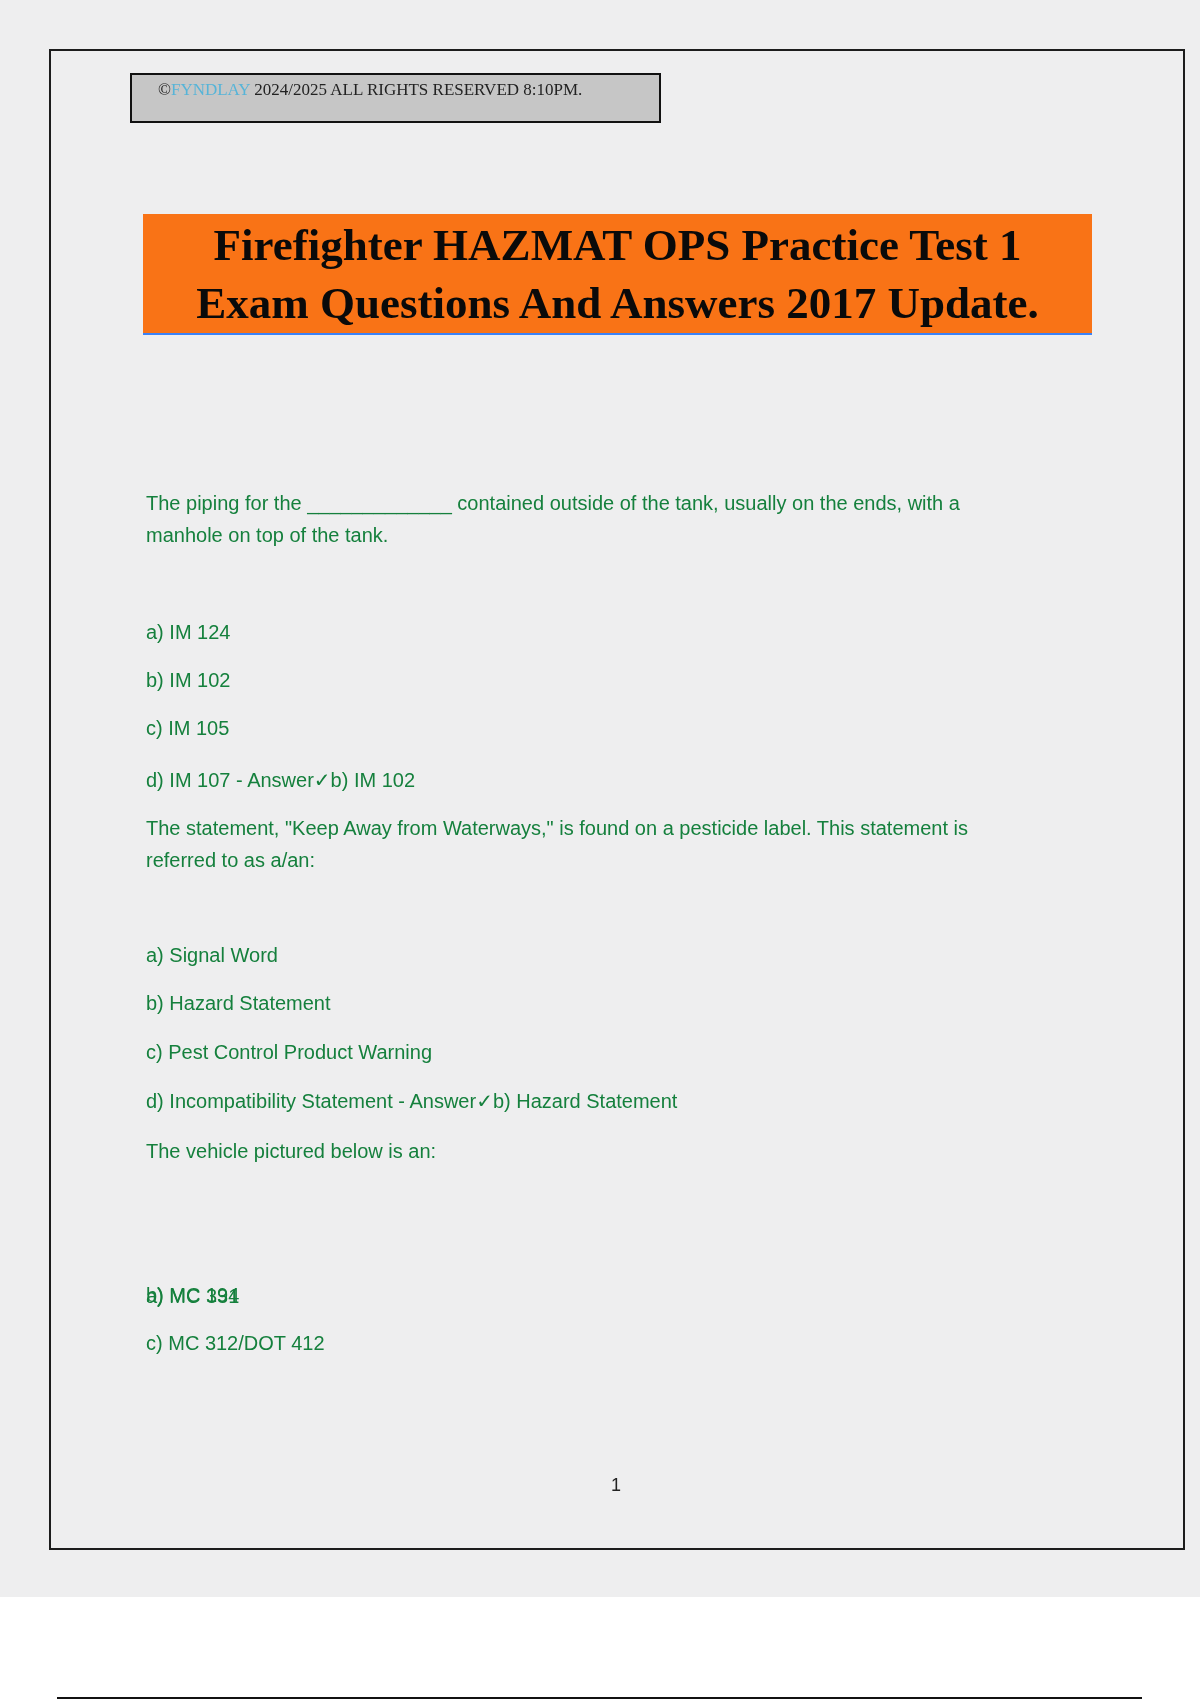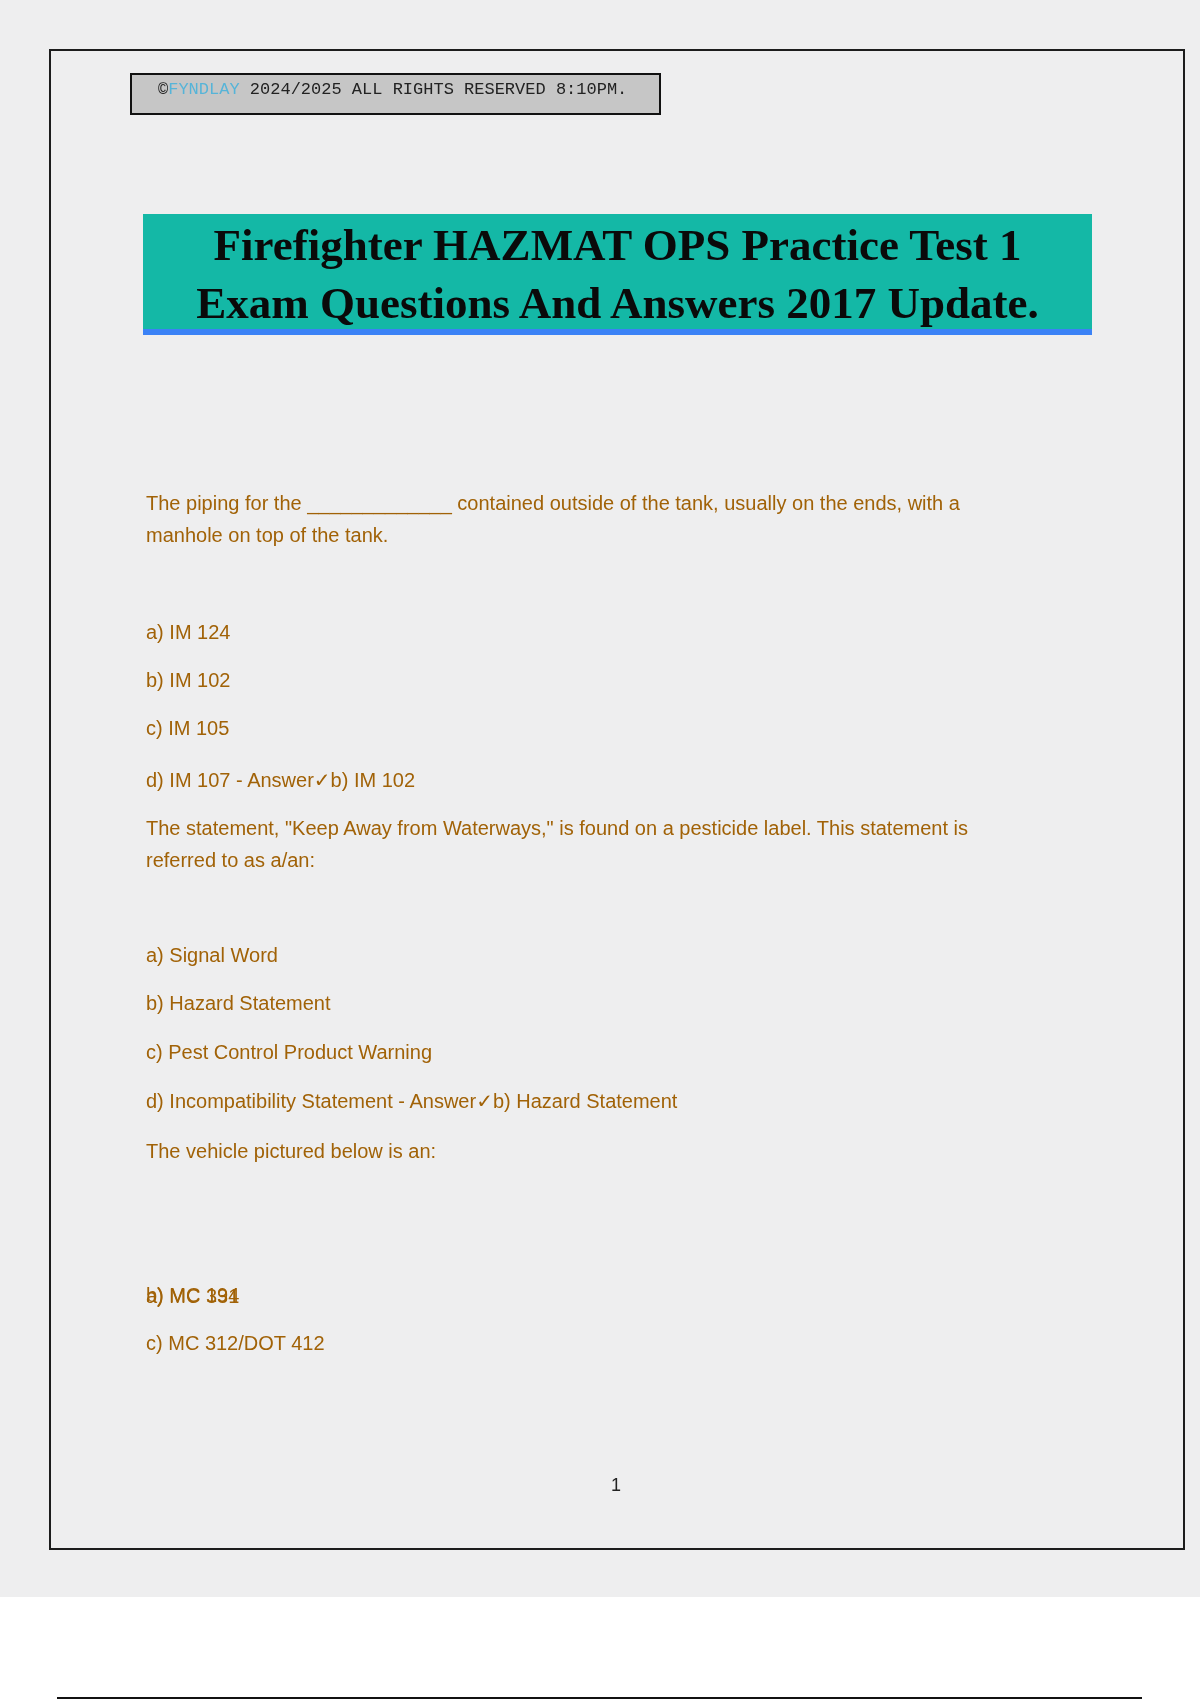--- a/index.html
+++ b/index.html
@@ -30,61 +30,61 @@
     width: 1136px;
     height: 1501px;
     border: 2px solid #1c1c1c;
     box-sizing: border-box;
   }
   .copyright-box {
     position: absolute;
     left: 130px;
     top: 73px;
     width: 531px;
-    height: 42px;
+    height: 50px;
     box-sizing: border-box;
     border: 2px solid #111;
     background: #c6c6c6;
-    font-family: Liberation Mono, monospace;
+    font-family: Liberation Serif, serif;
     font-size: 17px;
     line-height: 30px;
     padding-left: 26px;
     color: #222;
     white-space: nowrap;
   }
   .copyright-box .brand {
     color: #56b4d8;
   }
   .title-banner {
     position: absolute;
     left: 143px;
     top: 214px;
     width: 949px;
     height: 121px;
-    background: #14b8a6;
-    border-bottom: 6px solid #3b82f6;
+    background: #f97316;
+    border-bottom: 2px solid #3b82f6;
     box-sizing: border-box;
     text-align: center;
     font-family: "Liberation Serif", serif;
     font-weight: bold;
     font-size: 45px;
     line-height: 58px;
     color: #0a0a0a;
     padding-top: 2px;
   }
   .title-banner div {
     white-space: nowrap;
   }
   .line {
     position: absolute;
     left: 146px;
     font-family: "Liberation Sans", sans-serif;
     font-size: 20px;
     line-height: 26px;
-    color: #a16207;
+    color: #15803d;
     white-space: nowrap;
   }
   .page-number {
     position: absolute;
     left: 611px;
     top: 1472px;
     font-size: 18px;
     line-height: 26px;
     color: #222;
   }

